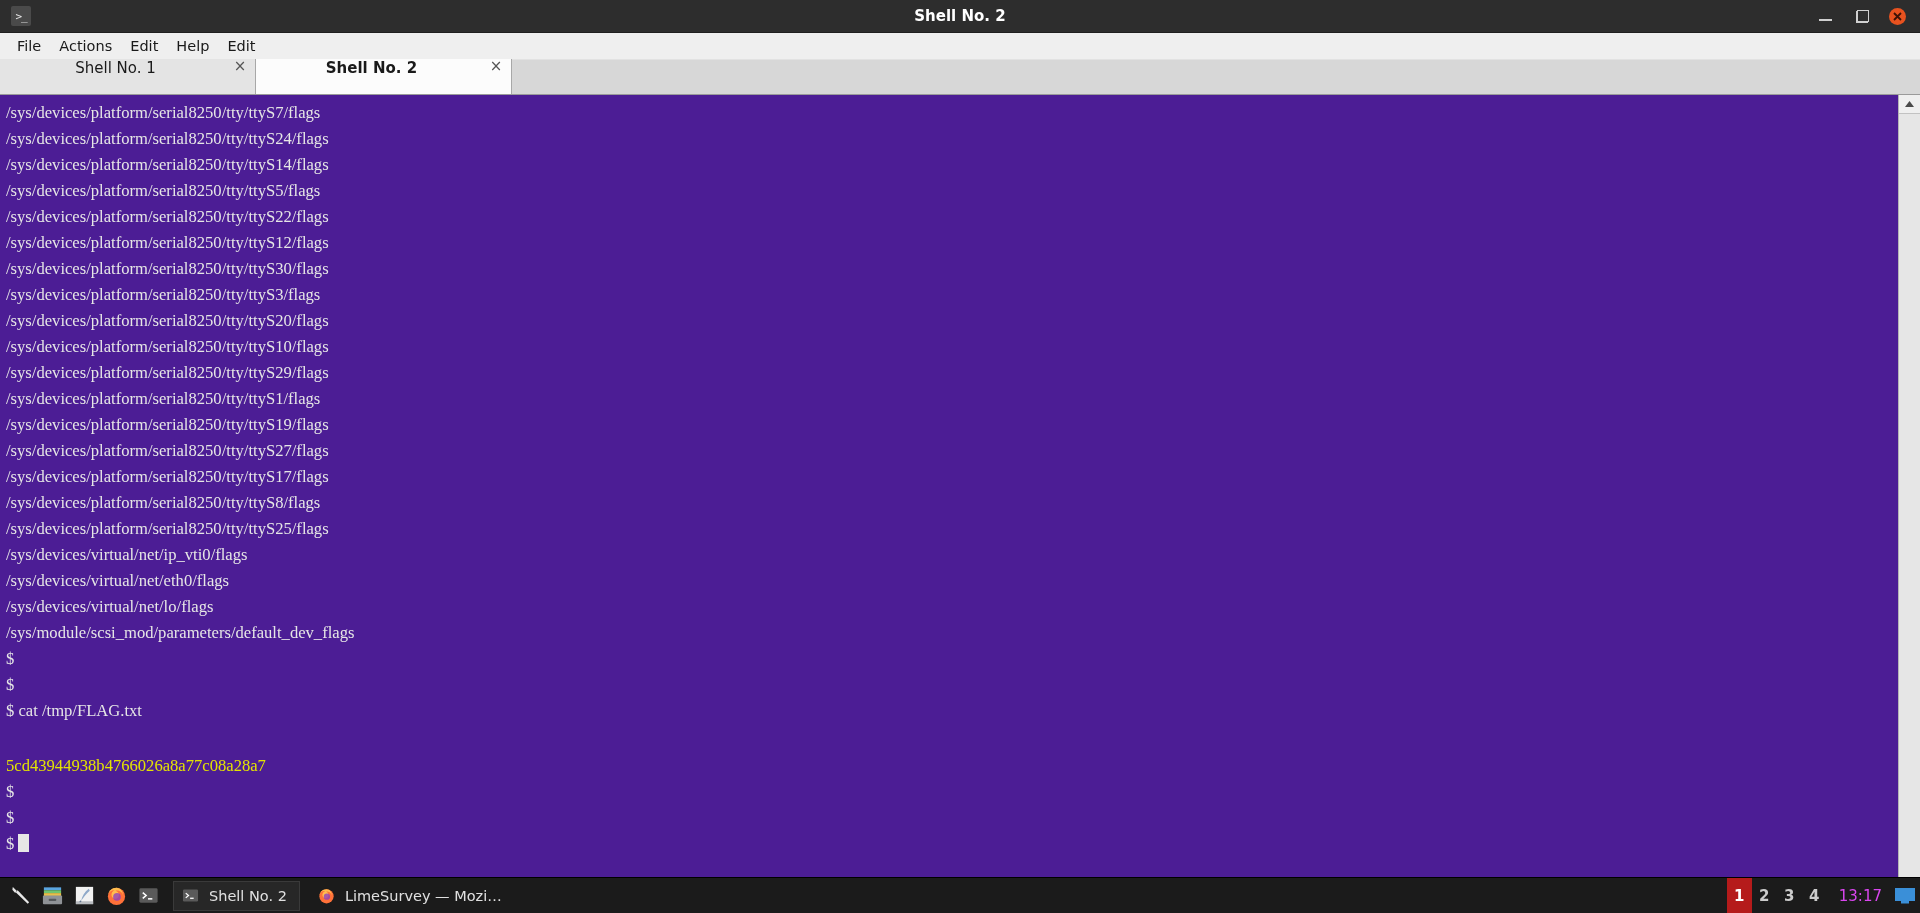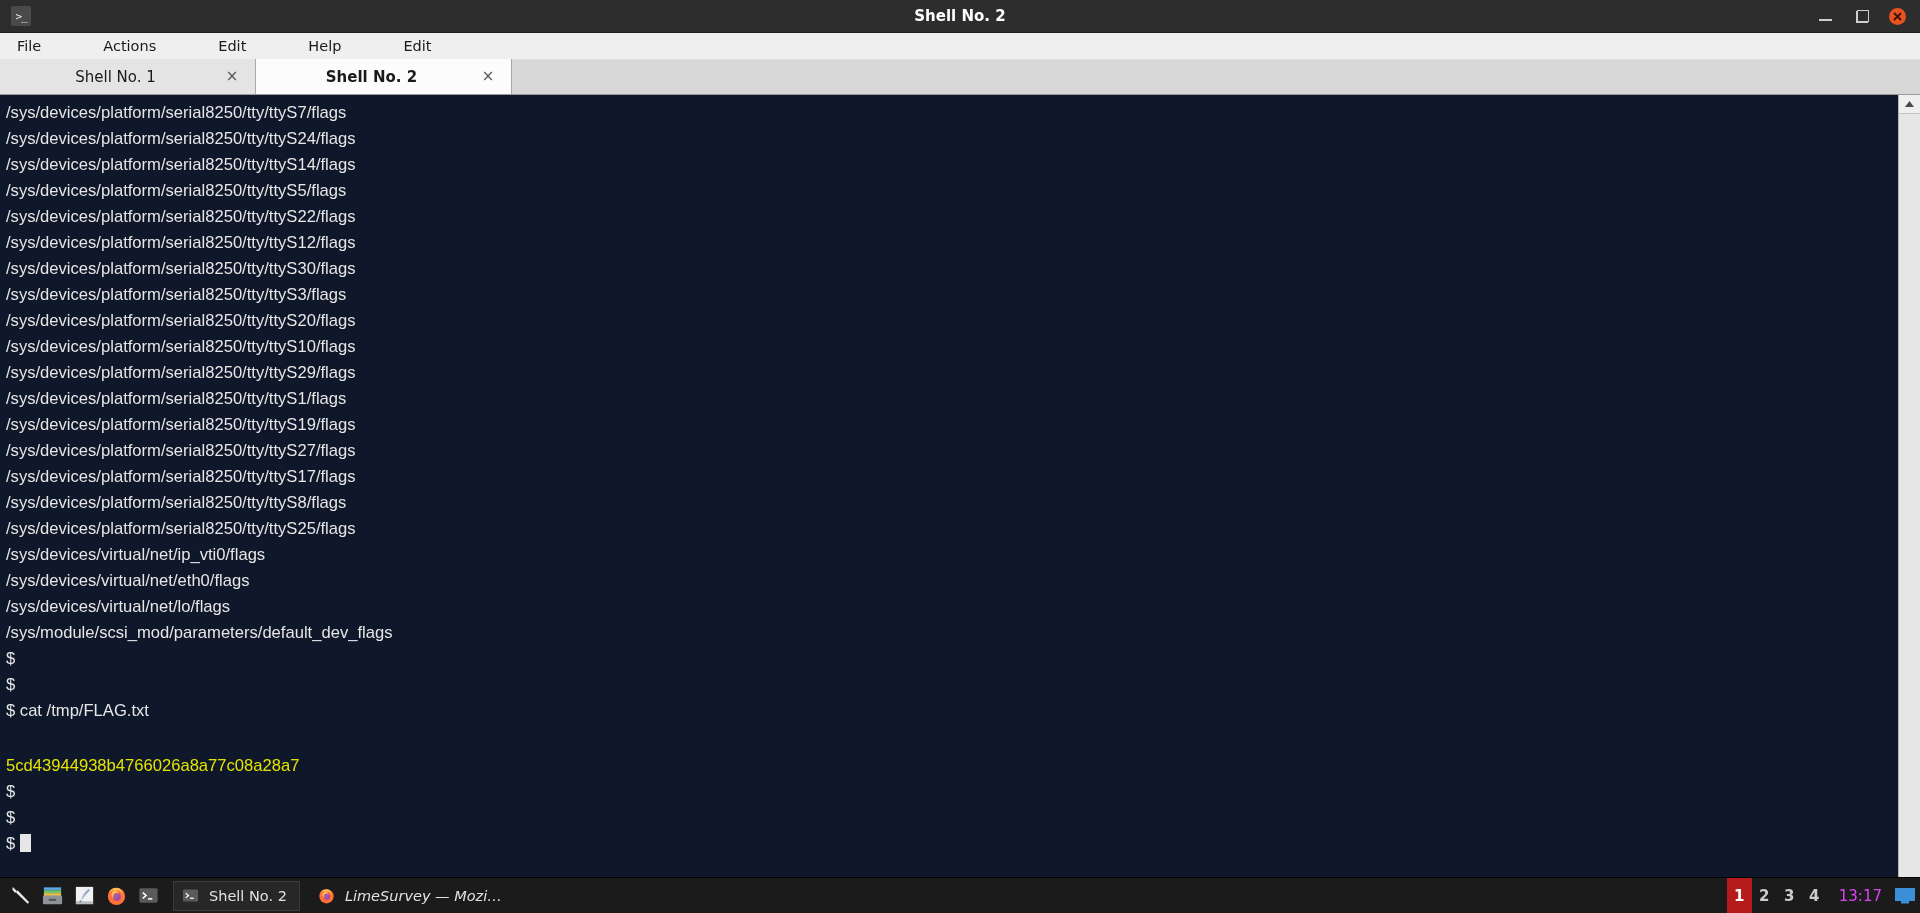--- a/index.html
+++ b/index.html
@@ -52,56 +52,55 @@
     width:17px; height:17px; border-radius:50%;
     background:#e8521f; display:flex;
     align-items:center; justify-content:center;
   }
 
   
   .menubar {
     height:27px; background:#efefef; flex:0 0 27px;
     display:flex; align-items:center; padding-left:8px;
     border-bottom:1px solid #e2e2e2;
-    gap:44px;
   }
   .menu-item {
     font-size:14.5px; color:#1a1a1a;
     padding:3px 9px; white-space:nowrap;
   }
 
   
   .tabbar {
     height:35px; background:#d7d7d7; flex:0 0 35px;
     display:flex; align-items:flex-end;
     border-bottom:1px solid #9a9a9a;
   }
   .tab {
-    height:35px; display:flex; align-items:center;
+    height:35px; display:flex; align-items:flex-start;
     justify-content:center; position:relative;
     border-right:1px solid #a8a8a8;
-    padding:0 16px;
+    padding:0 8px;
   }
   .tab.inactive { background:#e4e4e4; width:256px; }
   .tab.active   { background:#fcfcfc; width:256px; }
   .tab-label {
     font-size:15px; color:#1a1a1a; flex:1; text-align:center;
   }
   .tab.active .tab-label { font-weight:bold; }
   .tab-close {
     font-size:15px; color:#555; margin-left:10px;
     line-height:1; width:14px; text-align:center;
   }
 
   
   .term-wrap { flex:1 1 auto; display:flex; min-height:0; background:#000; }
   .term {
-    flex:1 1 auto; background:#0f172a; overflow:hidden;
+    flex:1 1 auto; background:#4c1d95; overflow:hidden;
     padding:5px 0 0 6px;
-    font-family:Liberation Sans, sans-serif;
+    font-family:Liberation Serif, serif;
     font-size:16.6px; line-height:26px;
     color:#e6e6e6; white-space:pre;
   }
   .term-line { height:26px; }
   .term-line.flag { color:#e4e400;margin-top:29px; }
   .cursor {
     display:inline-block; width:11px; height:18px;
     background:#e6e6e6; vertical-align:-3px;
   }
 
@@ -129,21 +128,21 @@
   .launcher {
     width:32px; height:32px; display:flex;
     align-items:center; justify-content:center;
   }
   .win-btn {
     height:30px; display:flex; align-items:center;
     gap:9px; padding:0 12px 0 7px; margin-left:9px;
     background:#272727; border:1px solid #3a3a3a;
     color:#e0e0e0; font-size:14.5px; max-width:230px;
   }
-  .win-btn.plain { background:transparent; border:1px solid transparent;font-style:italic; }
+  .win-btn.plain { background:transparent; border:1px solid transparent; }
   .win-label { white-space:nowrap; overflow:hidden; text-overflow:ellipsis; }
   .tb-right { margin-left:auto; display:flex; align-items:center; padding-right:2px; }
   .ws {
     width:25px; height:36px; display:flex;
     align-items:center; justify-content:center;
     color:#cccccc; font-size:15px; font-weight:bold;
   }
   .ws.active { background:#b51b1b; color:#ffffff; }
   .clock {
     color:#d946ef; font-size:15px; padding:0 10px 0 12px;

